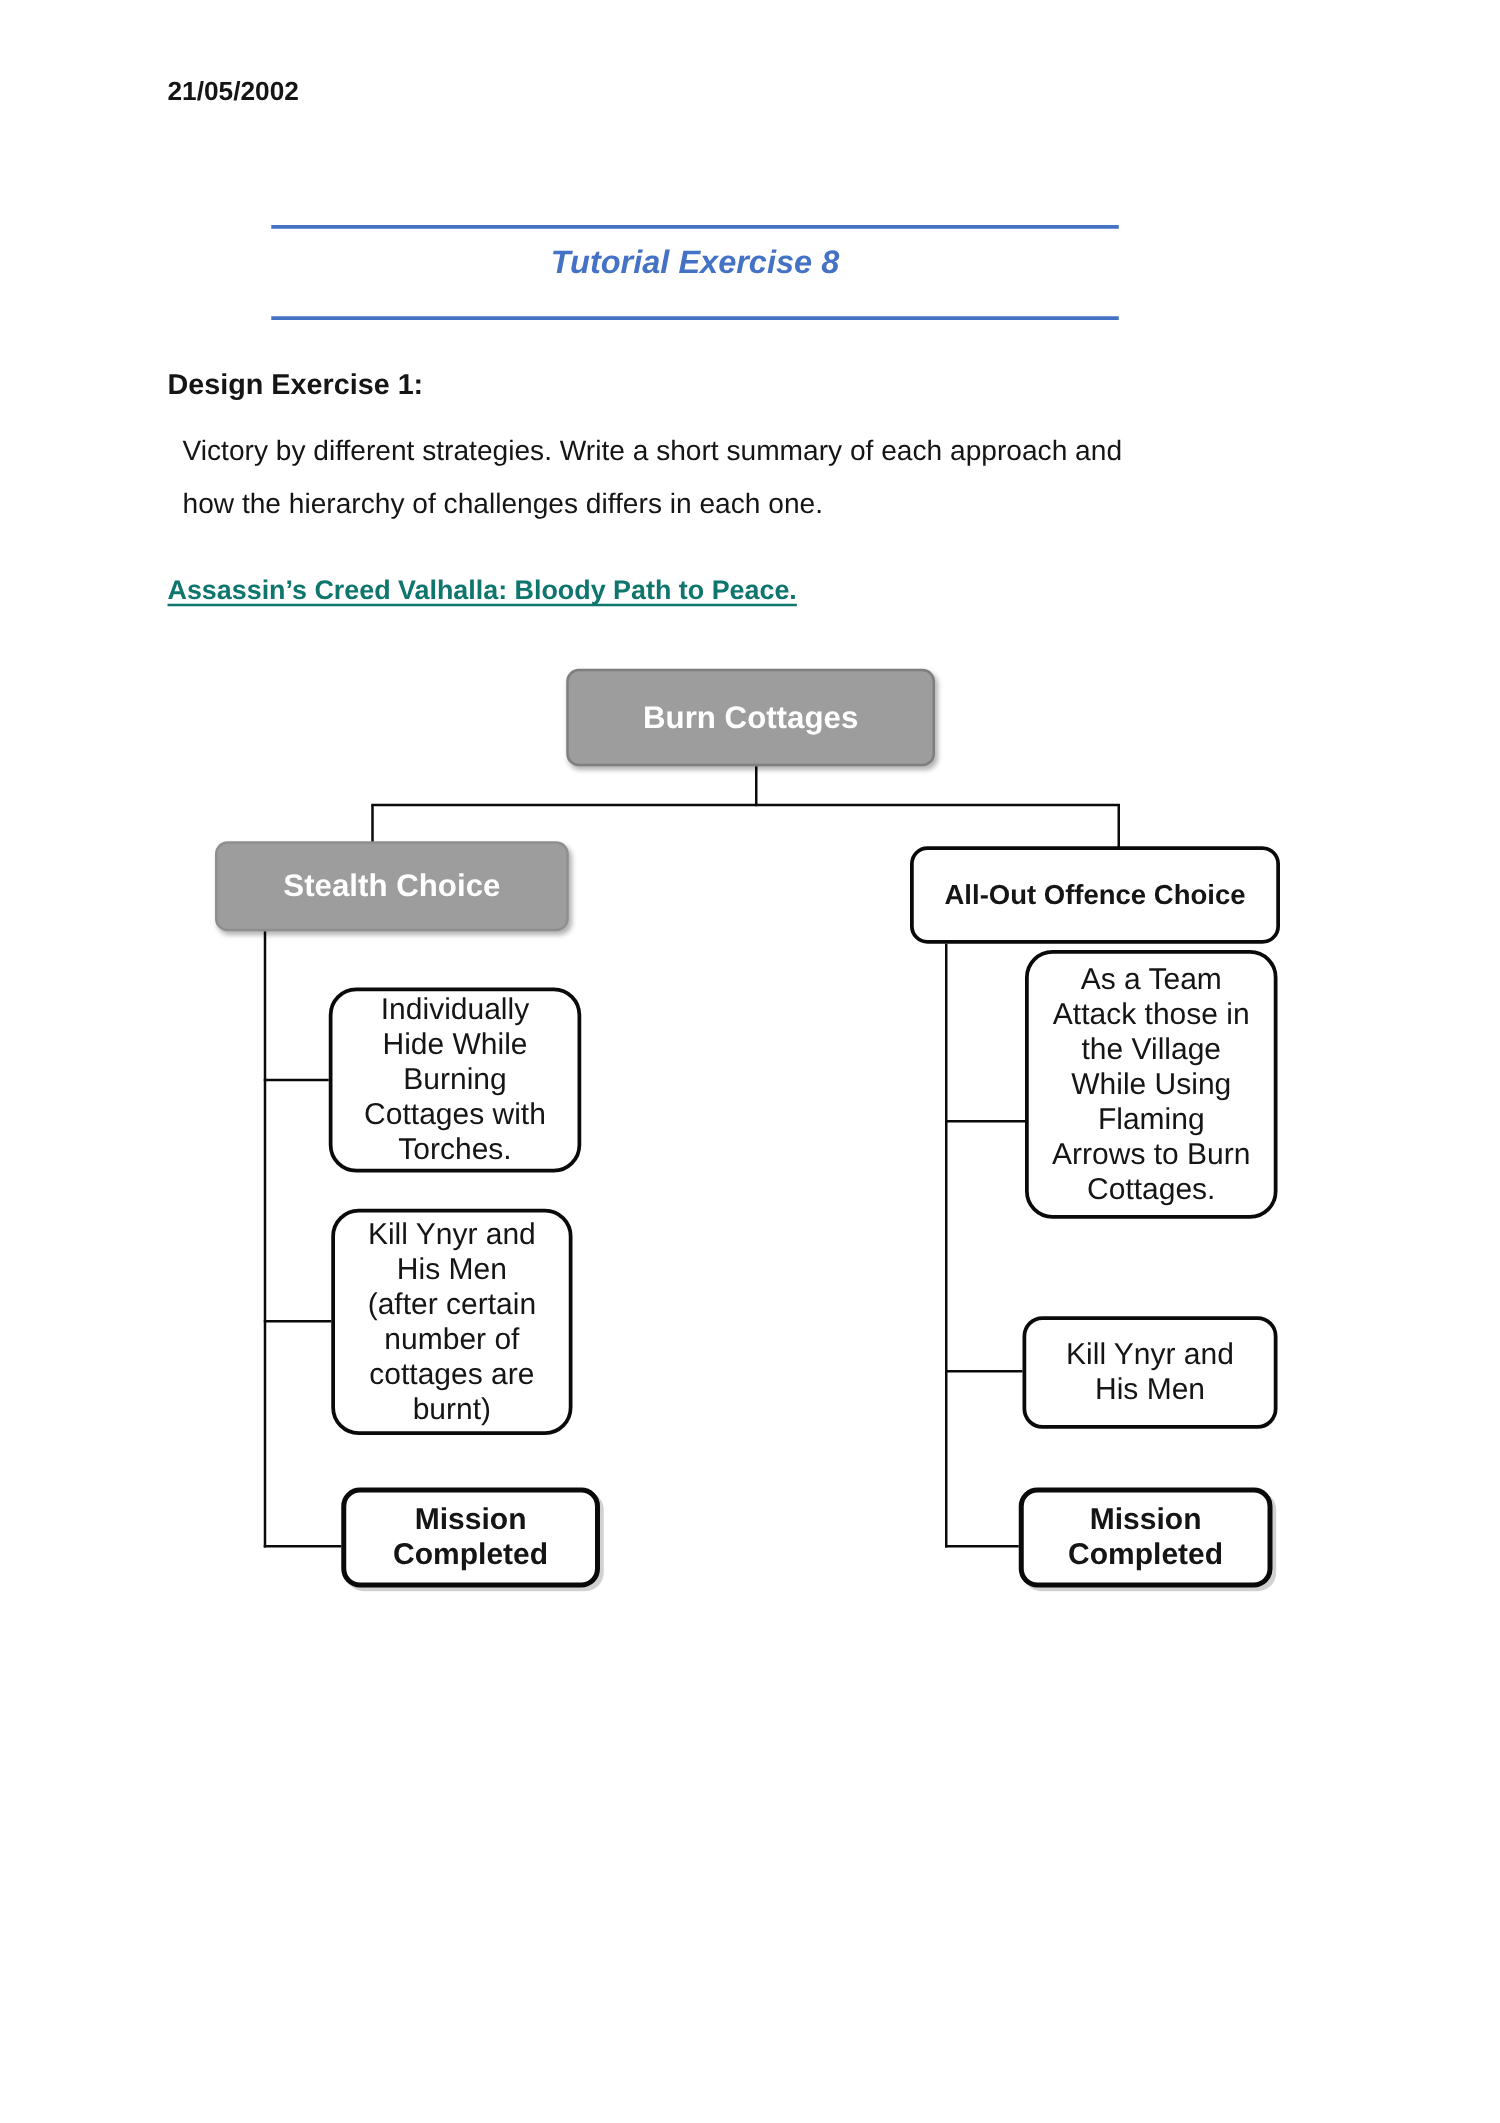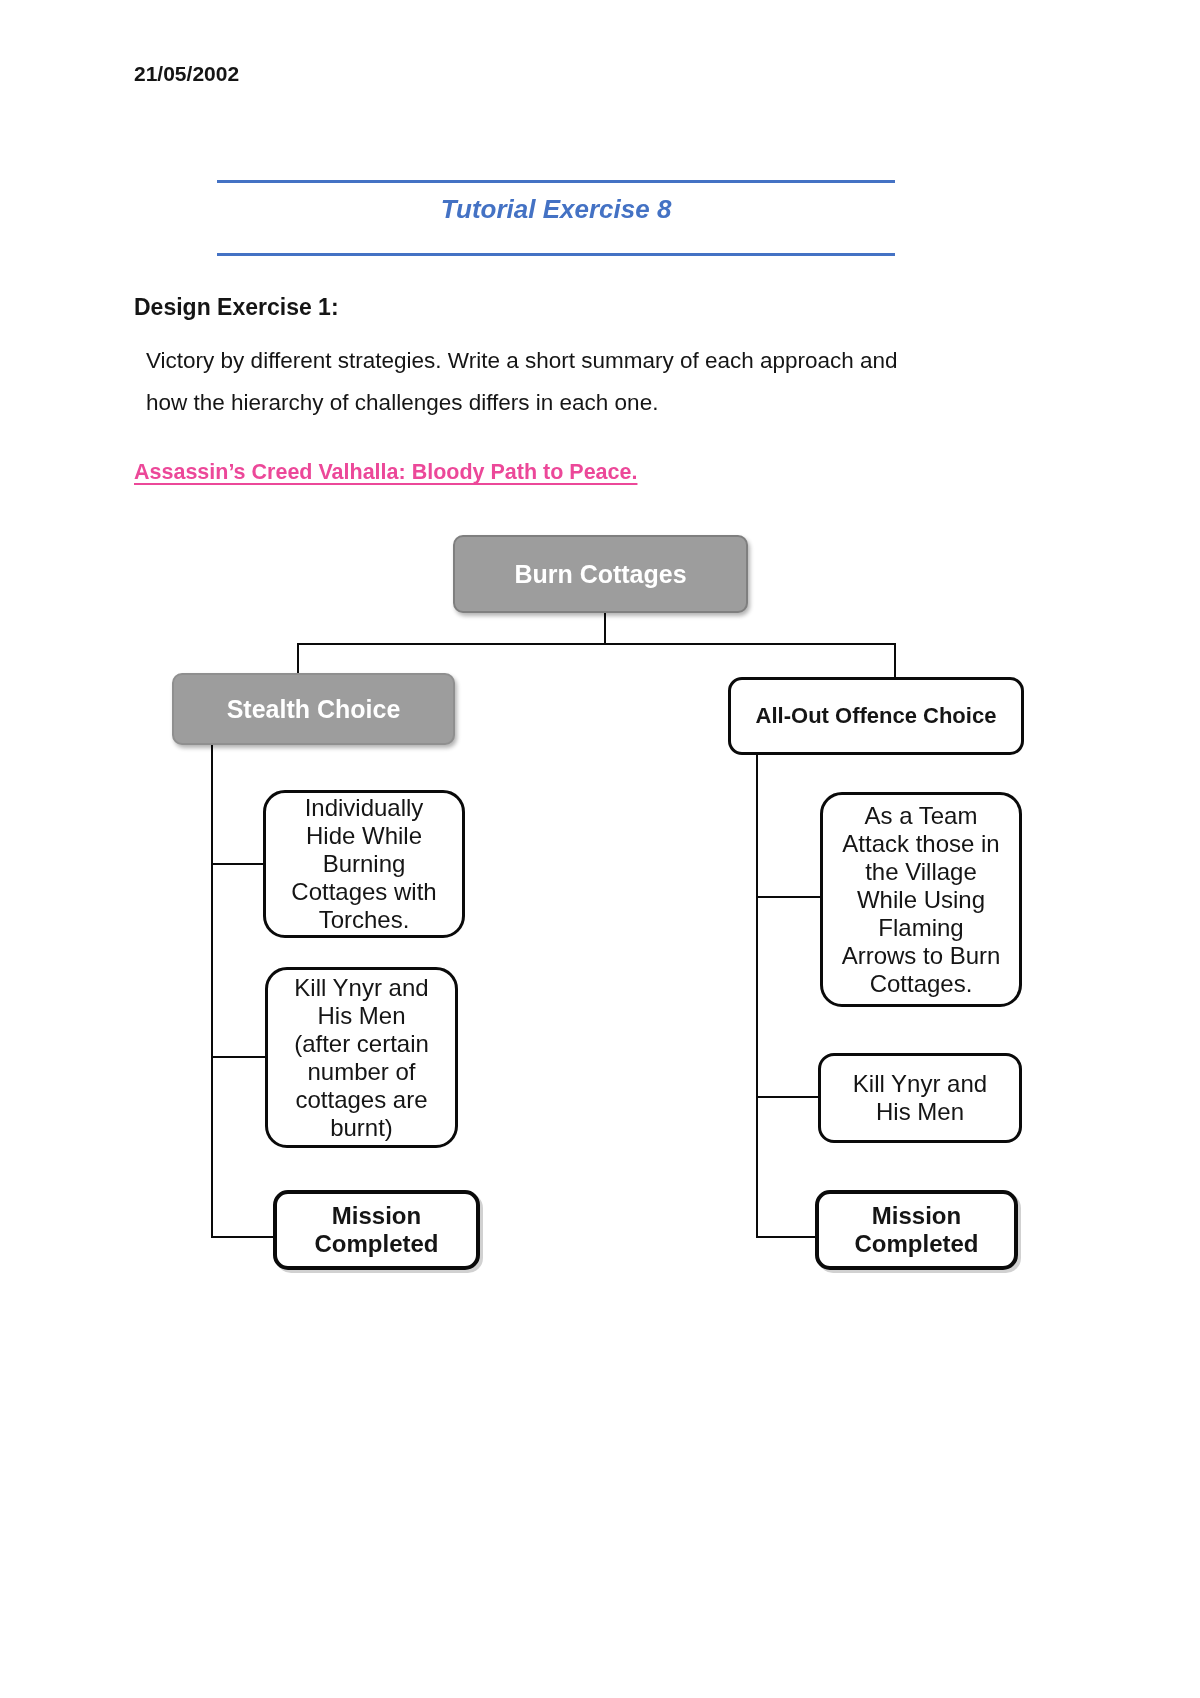--- a/index.html
+++ b/index.html
@@ -36,21 +36,21 @@
   }
 
   .body-paragraph {
     left: 134px; top: 340px; width: 790px;
     font-size: 22.5px; line-height: 42px; color: #151515; margin-left: 12px;
   }
 
   .hyperlink {
     left: 134px; top: 460px;
     font-size: 21.5px; font-weight: 600;
-    color: #ec4899;
+    color: #0f766e;
     text-decoration: underline;
     text-underline-offset: 4px;
     text-decoration-thickness: 2px;
     cursor: pointer;
   }
 
   
   .node {
     display: flex; align-items: center; justify-content: center;
     text-align: center; box-sizing: border-box;
@@ -77,21 +77,21 @@
     font-size: 24px;
     line-height: 28px;
   }
   .node-offence {
     left: 728px; top: 677px; width: 296px; height: 78px;
     border-radius: 14px; font-size: 22px; font-weight: 700; line-height: 26px;
   }
   .node-l1 { left: 263px; top: 790px;  width: 202px; height: 148px; border-radius: 22px; padding: 0 24px; }
   .node-l2 { left: 265px; top: 967px;  width: 193px; height: 181px; border-radius: 22px; padding: 0 25px; }
   .node-l3 { left: 273px; top: 1190px; width: 207px; height: 80px;  border-radius: 15px; border-width: 4px; font-weight: 700; padding: 0 26px; }
-  .node-r1 { left: 820px; top: 792px;  width: 202px; height: 215px; border-radius: 22px; padding: 0 16px; }
+  .node-r1 { left: 820px; top: 760px;  width: 202px; height: 215px; border-radius: 22px; padding: 0 16px; }
   .node-r2 { left: 818px; top: 1053px; width: 204px; height: 90px;  border-radius: 16px; padding: 0 26px; }
   .node-r3 { left: 815px; top: 1190px; width: 203px; height: 80px;  border-radius: 15px; border-width: 4px; font-weight: 700; padding: 0 26px; }
   .node-l3, .node-r3 { box-shadow: 3px 3px 0 rgba(0,0,0,0.18); }
 
   .line { position: absolute; background: #0a0a0a; }
 </style>
 </head>
 <body>
 
 <div class="page">

